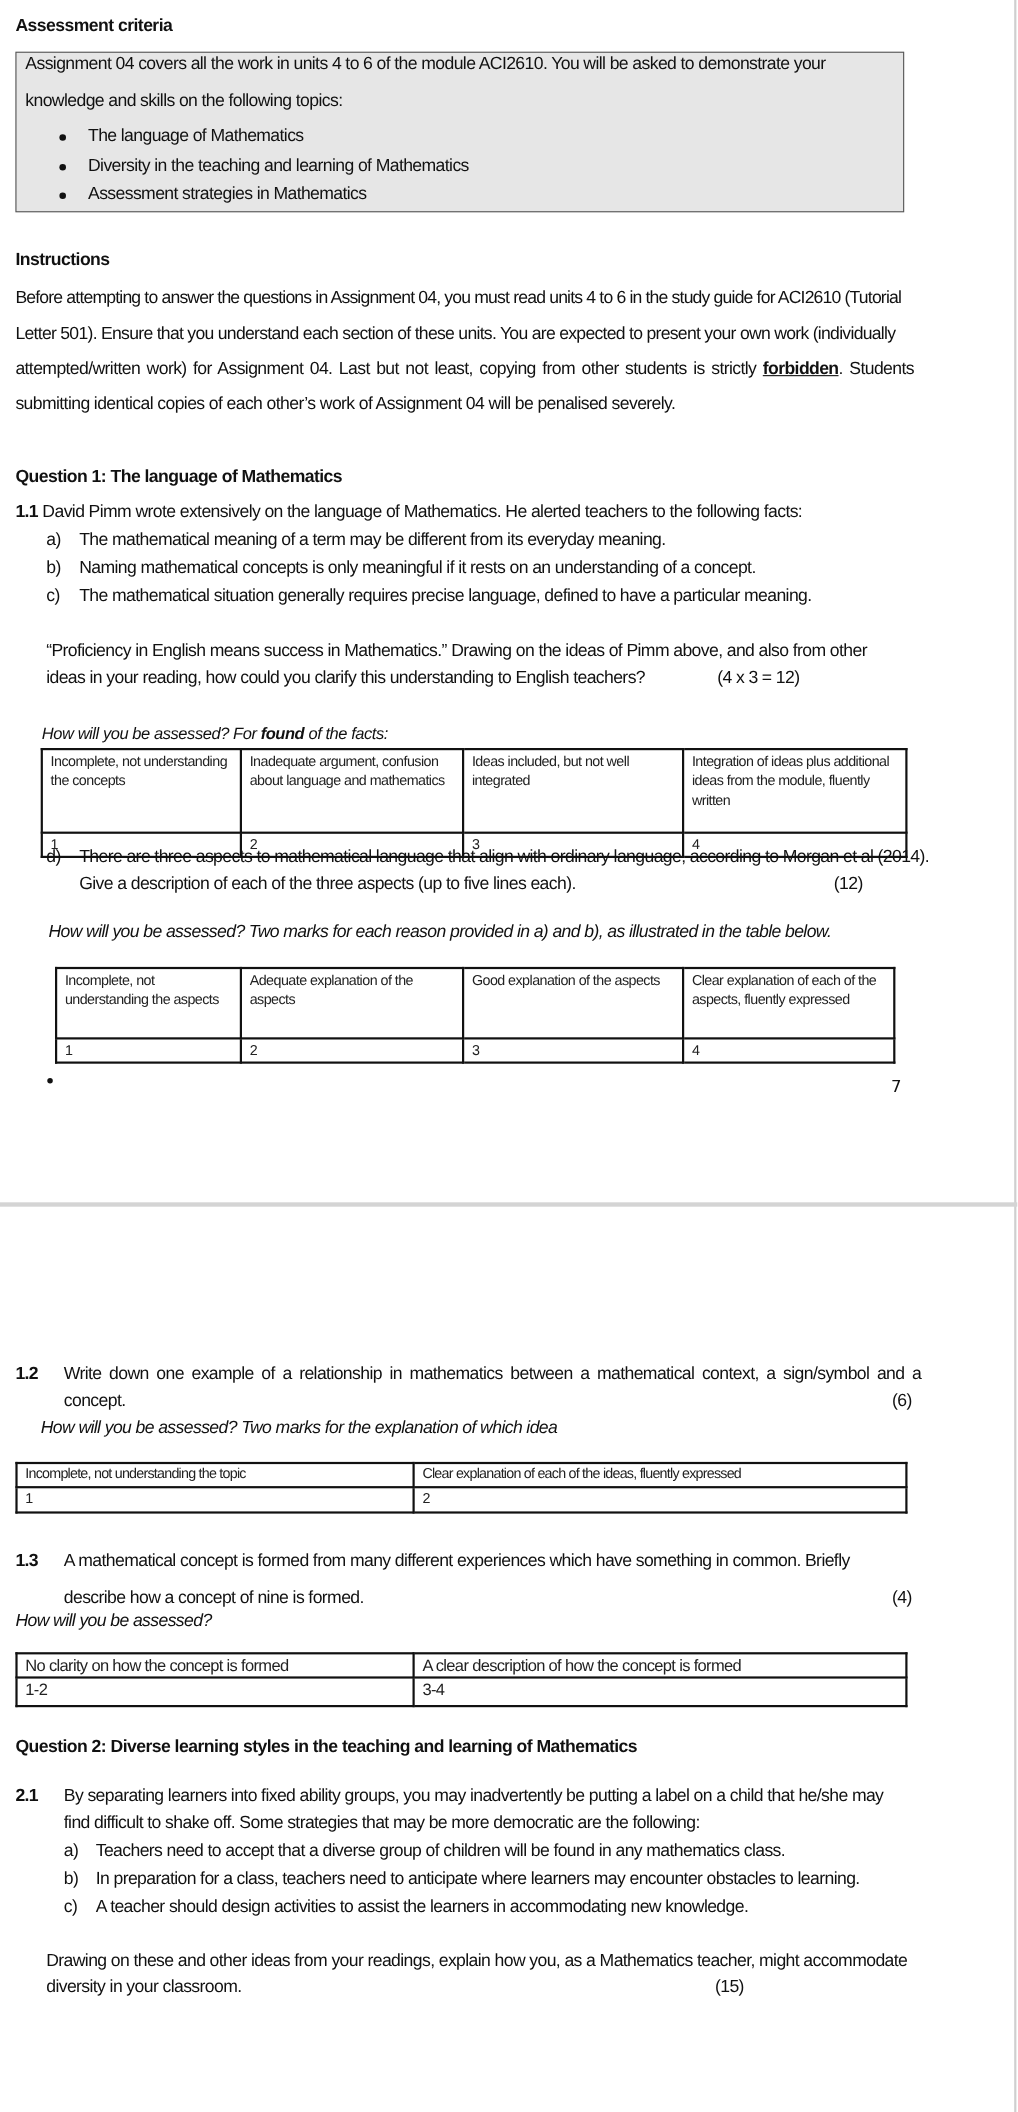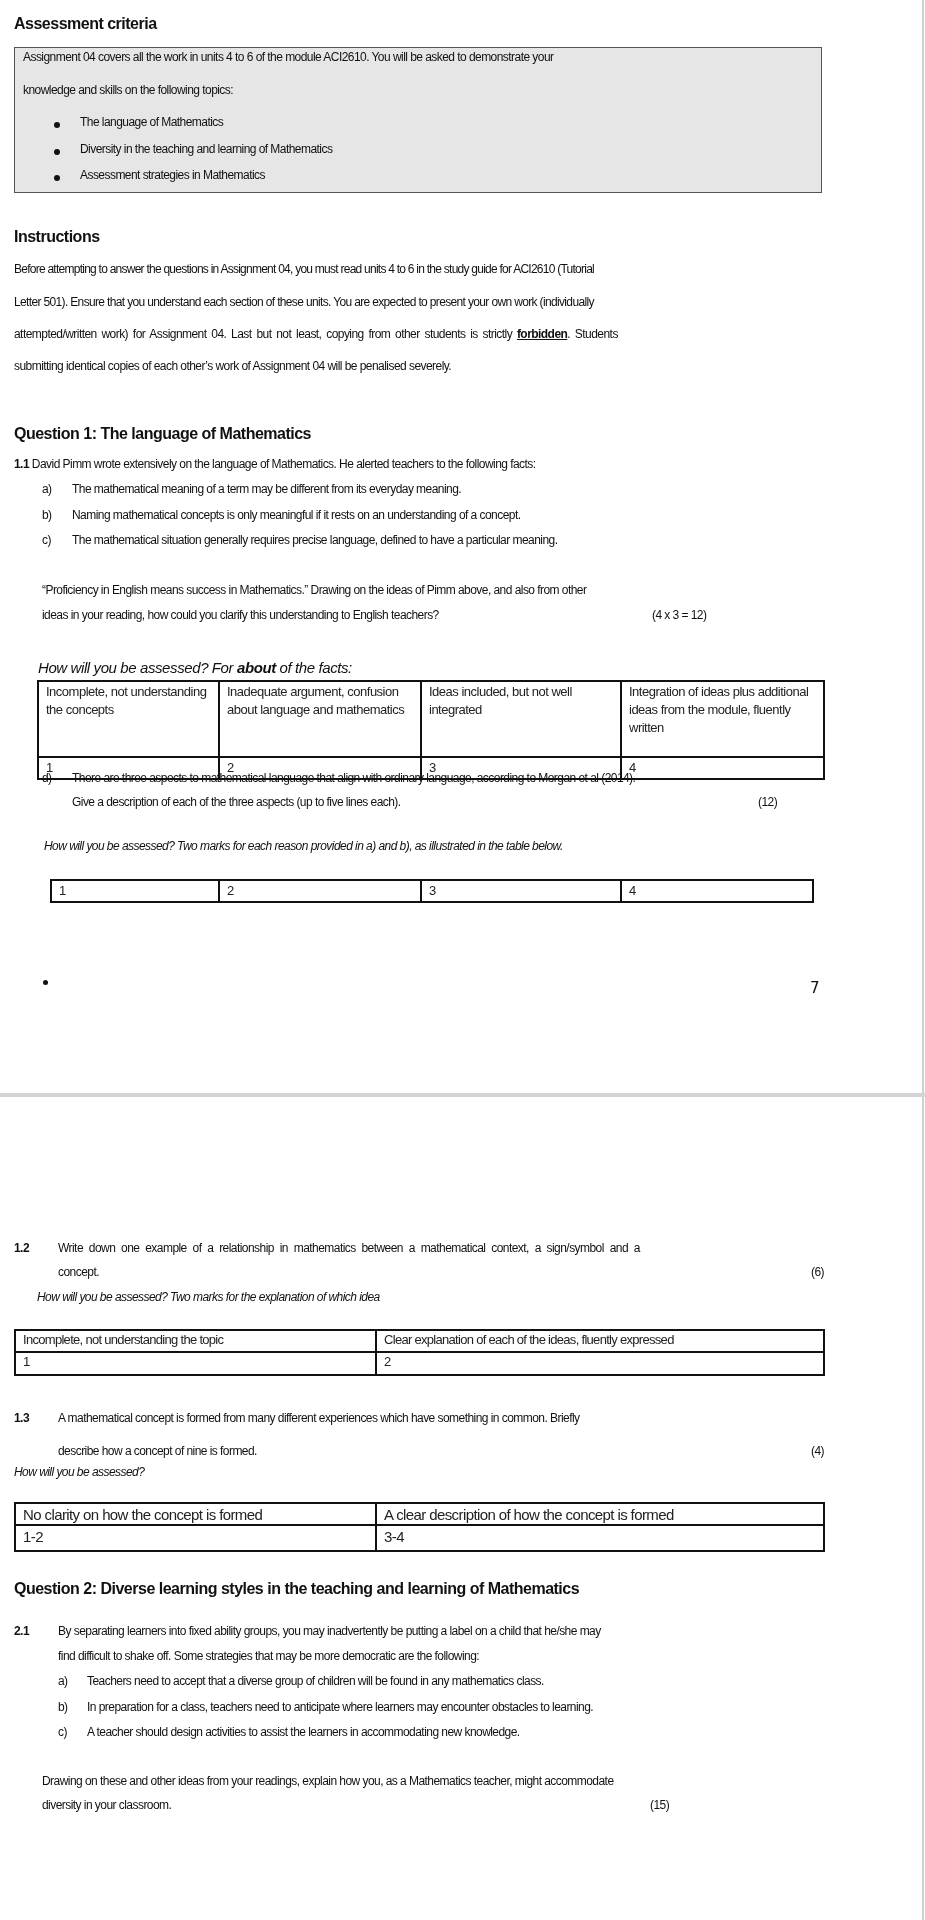--- a/index.html
+++ b/index.html
@@ -4,21 +4,21 @@
 <style>
   * { box-sizing: border-box; margin: 0; padding: 0; }
   html, body { width: 925px; height: 1920px; background: #ffffff; overflow: hidden; }
   body { position: relative; font-family: "Liberation Sans", sans-serif; color: #111; font-size: 16px; }
   .abs { position: absolute; white-space: nowrap; }
   .narrow { font-family: "Liberation Sans Narrow", "Liberation Sans", sans-serif; letter-spacing: -0.6px; }
   .page-edge { position: absolute; left: 922px; top: 0; width: 2px; height: 1920px; background: #cfcfcf; }
   .page-break { position: absolute; left: 0; top: 1093px; width: 925px; height: 4px; background: #d4d4d4; }
 
   .h { font-weight: bold; font-size: 16px; letter-spacing: -0.5px; }
-  .p { font-size: 12px; letter-spacing: -0.55px; }
+  .p { font-size: 16px; letter-spacing: -0.55px; }
   .it { font-style: italic; }
   .u-bold { font-weight: bold; text-decoration: underline; }
 
   .graybox { position: absolute; left: 14px; top: 47px; width: 808px; height: 146px; background: #e6e6e6; border: 1px solid #555; }
   .bullet-dot { position: absolute; width: 6px; height: 6px; border-radius: 50%; background: #111; }
 
   table.rubric { position: absolute; border-collapse: collapse; table-layout: fixed; }
   table.rubric td { border: 2px solid #111; vertical-align: top; font-size: 13px; letter-spacing: -0.3px; line-height: 18px; padding: 1px 7px 0 7px; color: #222; white-space: normal; }
   table.rubric.t-small td { font-size: 13px; letter-spacing: -0.5px; }
   table.rubric.t-mid td { font-size: 15px; letter-spacing: -0.6px; padding-top: 2px; }
@@ -55,21 +55,21 @@
 <div class="abs p narrow" style="left:72px; top:482px;">The mathematical meaning of a term may be different from its everyday meaning.</div>
 <div class="abs p narrow" style="left:42px; top:508px;">b)</div>
 <div class="abs p narrow" style="left:72px; top:508px;">Naming mathematical concepts is only meaningful if it rests on an understanding of a concept.</div>
 <div class="abs p narrow" style="left:42px; top:533px;">c)</div>
 <div class="abs p narrow" style="left:72px; top:533px;">The mathematical situation generally requires precise language, defined to have a particular meaning.</div>
 
 <div class="abs p narrow" style="left:42px; top:583px;">“Proficiency in English means success in Mathematics.” Drawing on the ideas of Pimm above, and also from other</div>
 <div class="abs p narrow" style="left:42px; top:608px;">ideas in your reading, how could you clarify this understanding to English teachers?</div>
 <div class="abs p narrow" style="left:652px; top:608px;">(4 x 3 = 12)</div>
 
-<div class="abs p it" style="left:38px; top:659px; font-size:15px; letter-spacing:-0.4px;"><span>How will you be assessed? For </span><b>about</b><span> of the facts:</span></div>
+<div class="abs p it" style="left:38px; top:659px; font-size:15px; letter-spacing:-0.4px;"><span>How will you be assessed? For </span><b>found</b><span> of the facts:</span></div>
 
 <table class="rubric t-small" style="left:37px; top:680px; width:786px;">
   <colgroup>
       <col style="width:181px">
       <col style="width:202px">
       <col style="width:200px">
       <col style="width:203px">
     </colgroup>
   <tbody>
       <tr style="height:76px;">
@@ -95,20 +95,26 @@
 <div class="abs p narrow it" style="left:44px; top:839px;">How will you be assessed? Two marks for each reason provided in a) and b), as illustrated in the table below.</div>
 
 <table class="rubric t-small" style="left:50px; top:879px; width:762px;">
   <colgroup>
       <col style="width:168px">
       <col style="width:202px">
       <col style="width:200px">
       <col style="width:192px">
     </colgroup>
   <tbody>
+      <tr style="height:64px;">
+    <td>Incomplete, not understanding the aspects</td>
+    <td>Adequate explanation of the aspects</td>
+    <td>Good explanation of the aspects</td>
+    <td>Clear explanation of each of the aspects, fluently expressed</td>
+  </tr>
   <tr style="height:22px;">
     <td>1</td>
     <td>2</td>
     <td>3</td>
     <td>4</td>
   </tr>
 </tbody>
   </table>
 
 <div class="bullet-dot" style="left:43px; top:980px; width:5px; height:5px;"></div>

